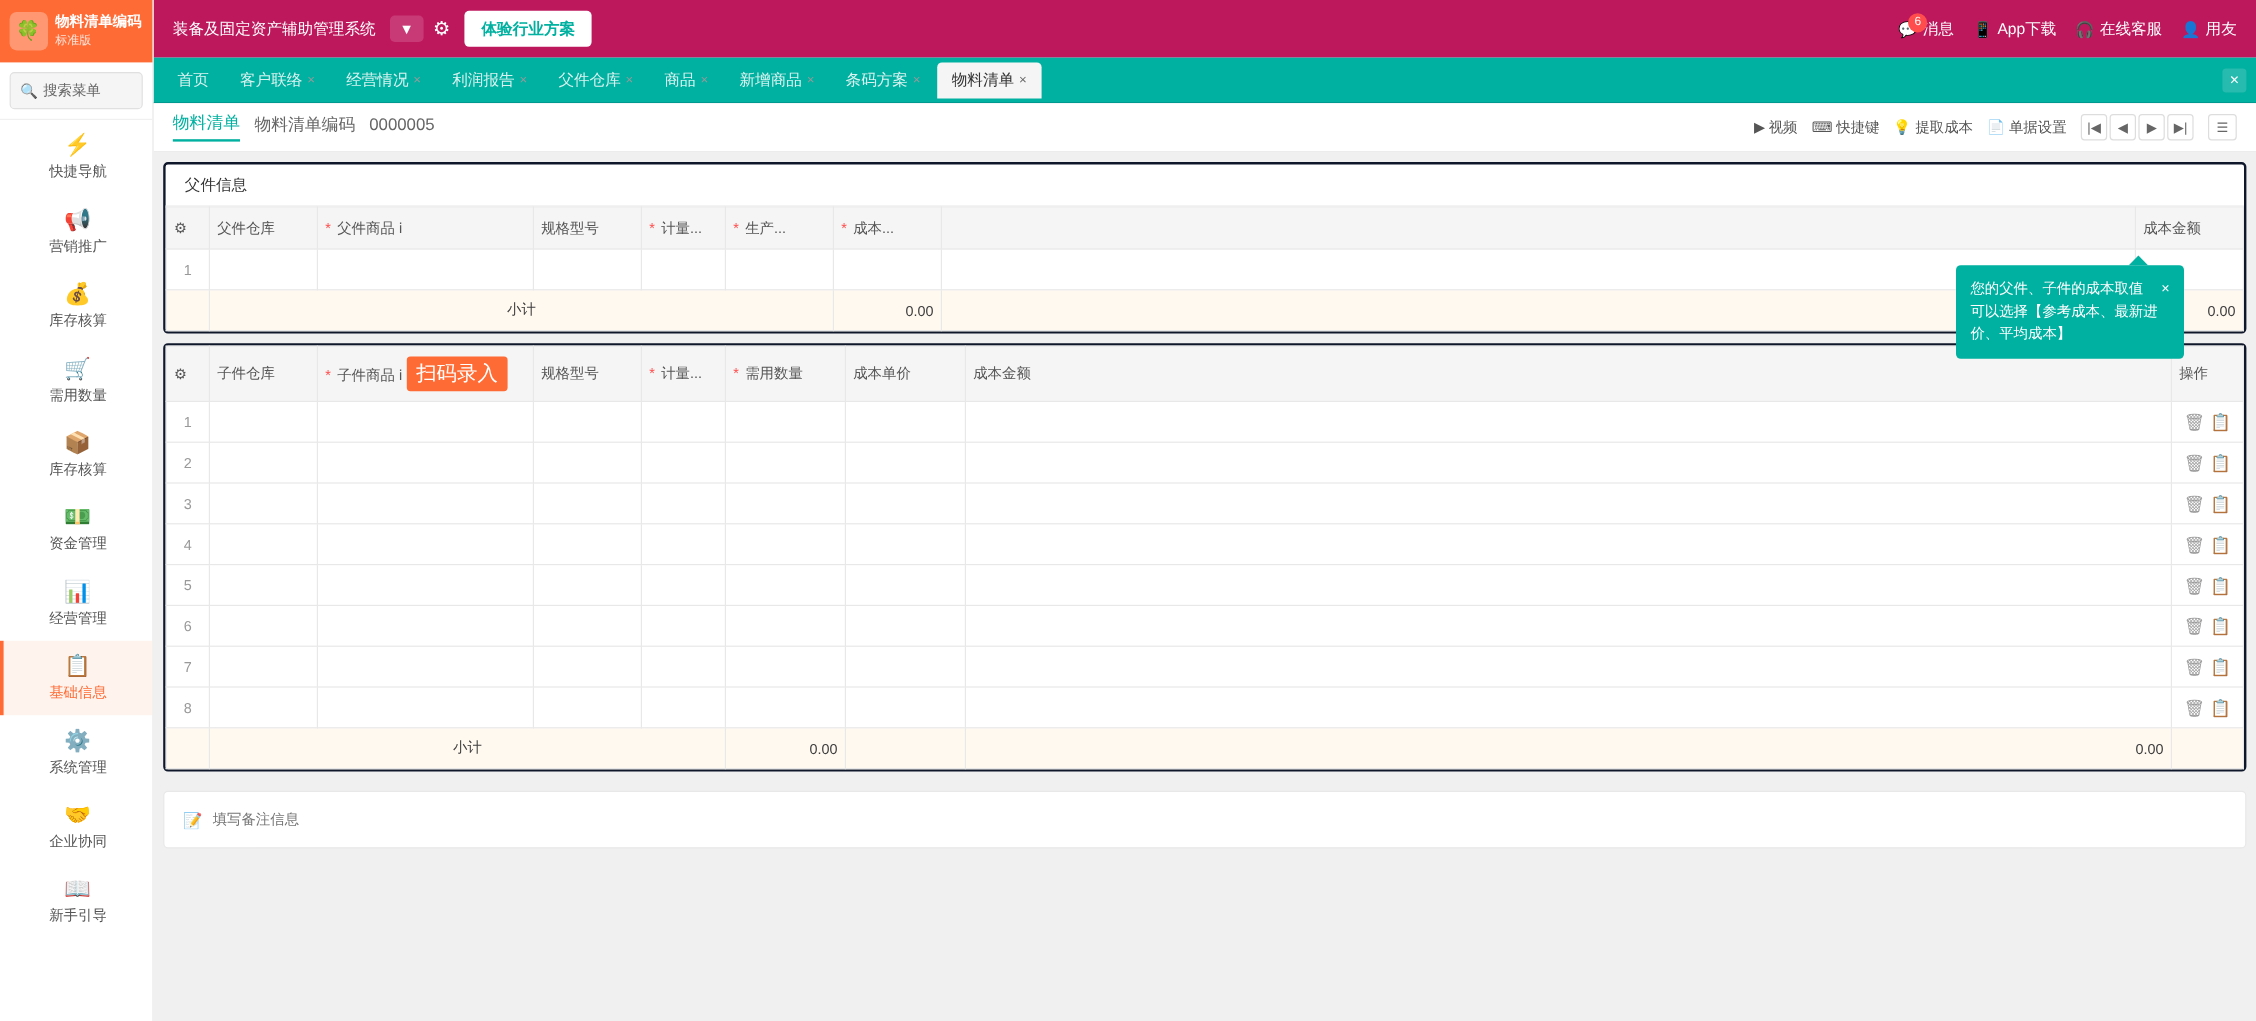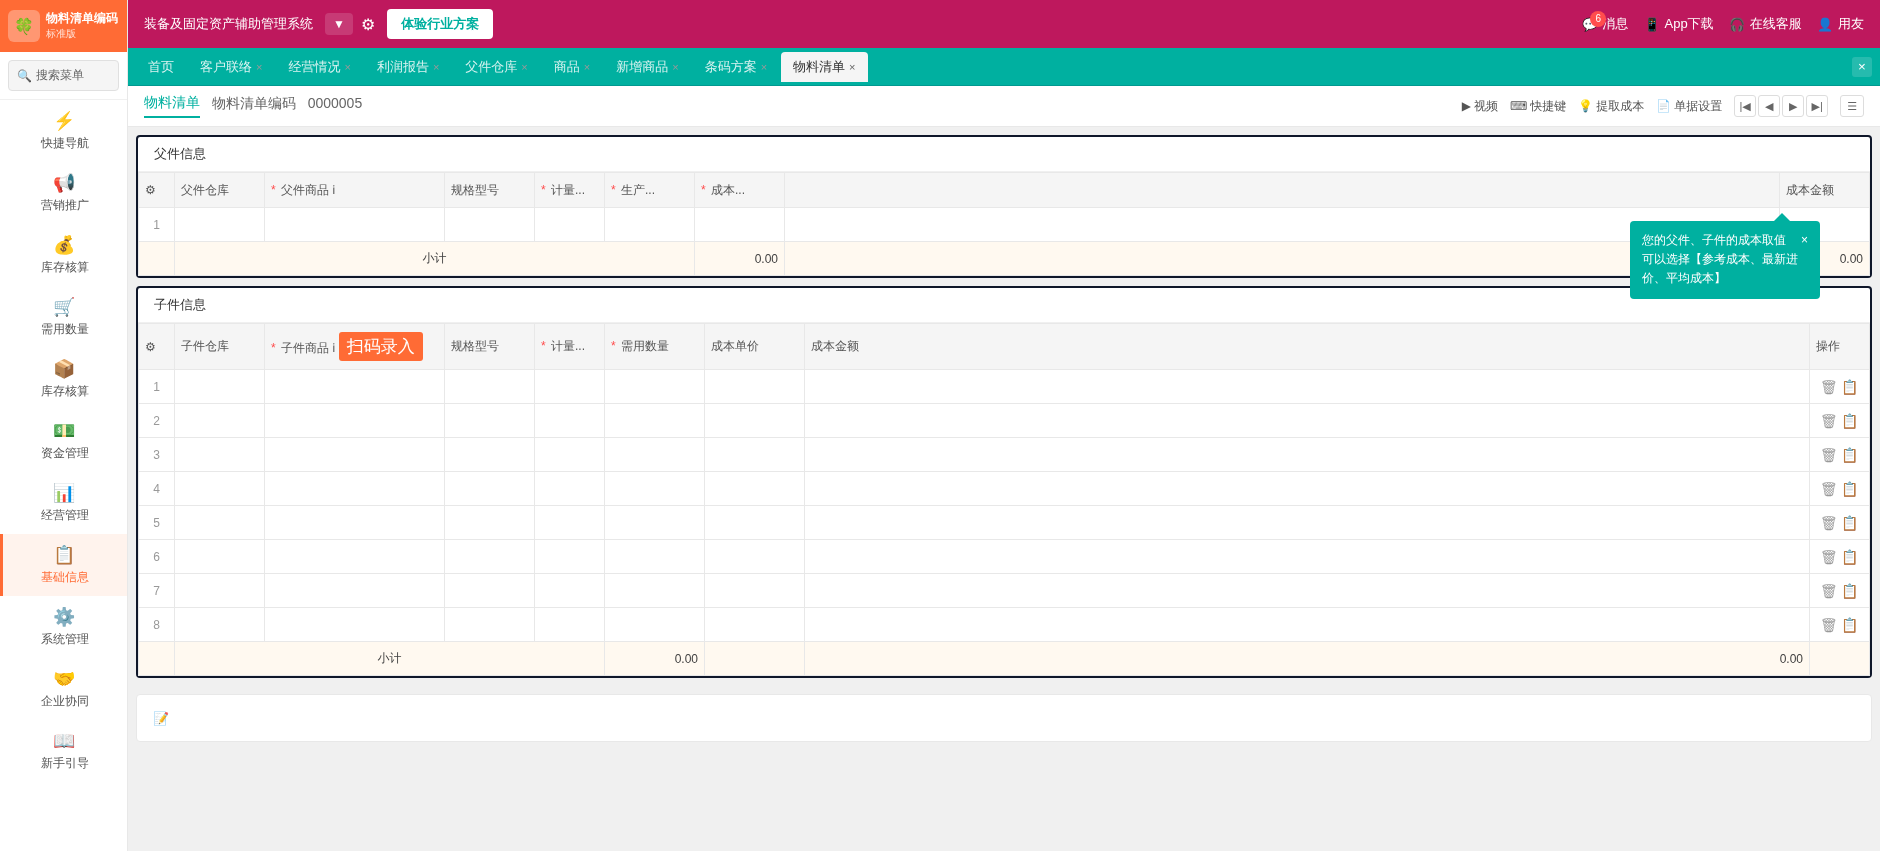--- a/index.html
+++ b/index.html
@@ -600,21 +600,20 @@
             <td colspan="5" class="subtotal-label">小计</td>
             <td class="subtotal-value">0.00</td>
             <td></td>
             <td class="subtotal-value">0.00</td>
           </tr>
         </tbody>
       </table>
     </div>
 
     <div class="section" style="margin-bottom: 8px;">
-      <div class="section-title">子件信息</div>
       <table class="data-table">
         <thead>
           <tr>
             <th class="col-gear">⚙</th>
             <th class="col-warehouse">
               <span>子件仓库</span>
             </th>
             <th class="col-product">
               <span class="required">*</span>
               <span>子件商品</span>
@@ -779,16 +778,17 @@
     <td></td>
     <td class="subtotal-value">0.00</td>
     <td></td>
   </tr>
           </tbody>
       </table>
     </div>
 
     <div class="bottom-section">
       <span>📝</span>
+      <input type="text" style="border: none; outline: none; flex: 1 1 0%; font-size: 12px; color: rgb(153, 153, 153);" placeholder="填写备注信息">
     </div>
 
   </div>
 </div>
 
 </body></html>

